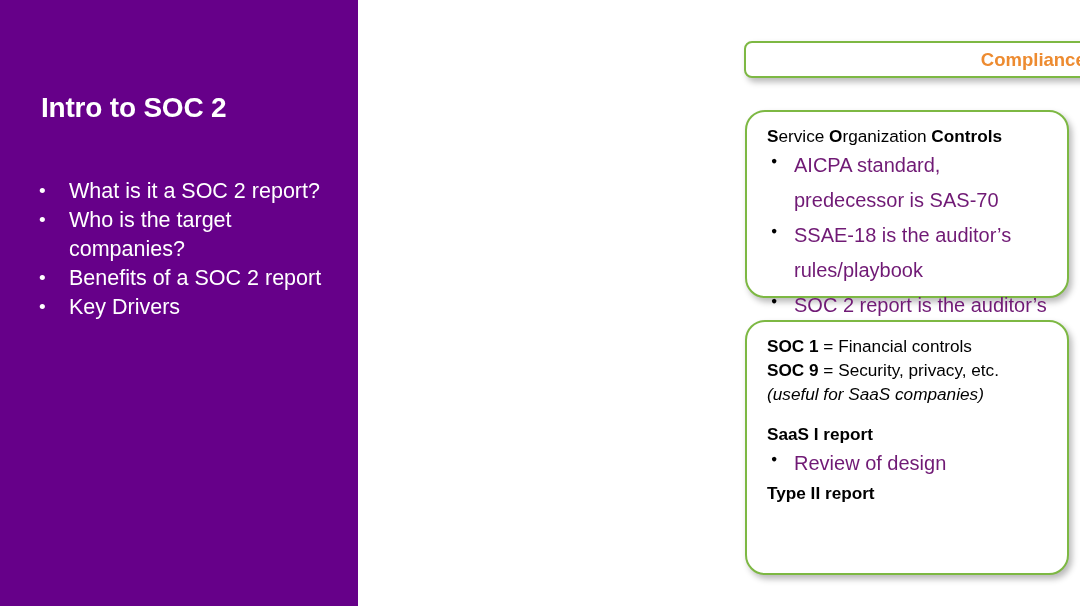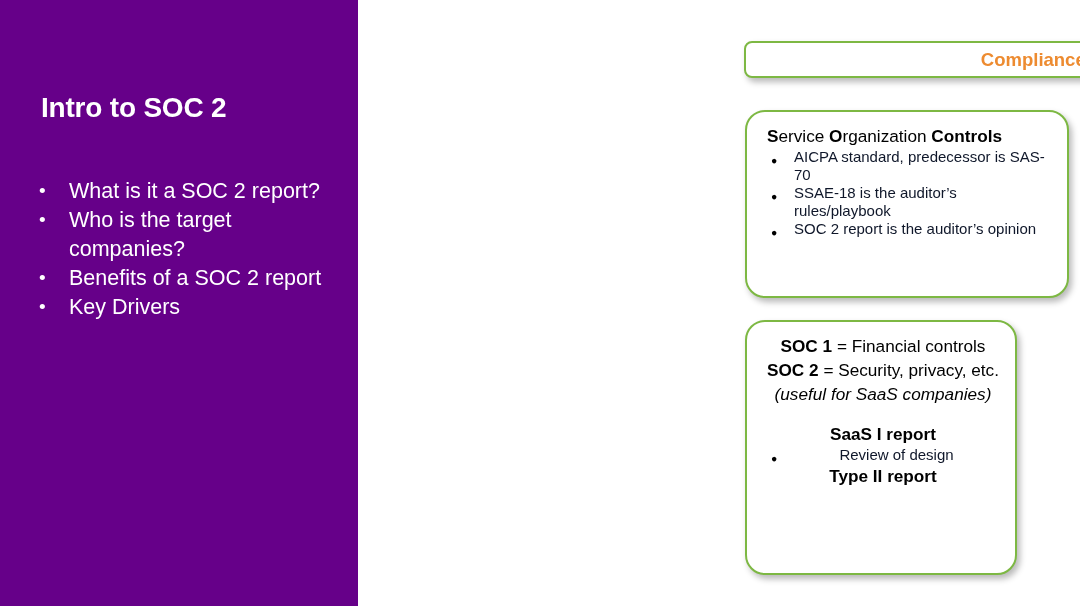--- a/index.html
+++ b/index.html
@@ -102,24 +102,23 @@
   #soc-definition-box {
     left: 387px;
     top: 110px;
     width: 324px;
     height: 188px;
     border-radius: 20px;
   }
   #soc-types-box {
     left: 387px;
     top: 320px;
-    width: 272px;
+    width: 324px;
     height: 255px;
     border-radius: 20px;
-    text-align: center;
   }
 
   .box-inner {
     position: absolute;
     left: 0; top: 0; right: 0; bottom: 0;
     padding: 12px 16px 10px 20px;
     box-sizing: border-box;
     color: #000000;
     font-size: 17.2px;
     line-height: 24.2px;
@@ -145,23 +144,23 @@
   }
 
   ul.dot-list {
     list-style: none;
     margin: 0;
     padding: 0;
   }
   ul.dot-list li {
     position: relative;
     padding-left: 27px;
-    font-size: 15px;
-    line-height: 18px;
-    color: #0f172a;
+    font-size: 20px;
+    line-height: 35px;
+    color: #701a75;
   }
   ul.dot-list li::before {
     content: "\25CF";
     position: absolute;
     left: 4px;
     top: 0;
     font-size: 10.5px;
     line-height: 24.2px;
     color: #000000;
   }
@@ -193,21 +192,21 @@
         <li>AICPA standard, predecessor is SAS-70</li>
         <li>SSAE-18 is the auditor’s rules/playbook</li>
         <li>SOC 2 report is the auditor’s opinion</li>
       </ul>
     </div>
   </div>
 
   <div class="green-box" id="soc-types-box">
     <div class="box-inner">
       <div class="plain-line"><span class="bold">SOC 1</span><span> = Financial controls</span></div>
-      <div class="plain-line"><span class="bold">SOC 2</span><span> = Security, privacy, etc.</span></div>
+      <div class="plain-line"><span class="bold">SOC 9</span><span> = Security, privacy, etc.</span></div>
       <div class="italic-line">(useful for SaaS companies)</div>
       <div class="gap-sm"></div>
       <div class="blk-heading">SaaS I report</div>
       <ul class="dot-list">
         <li>Review of design</li>
       </ul>
       <div class="blk-heading">Type II report</div>
     </div>
   </div>
 

